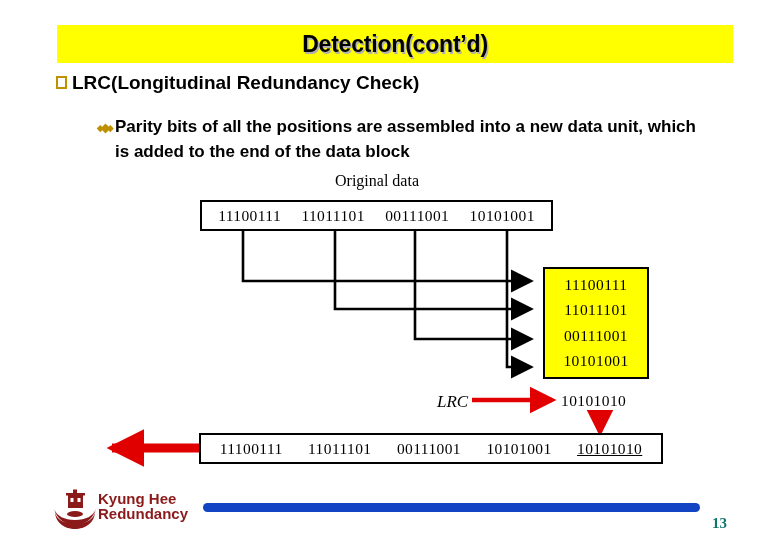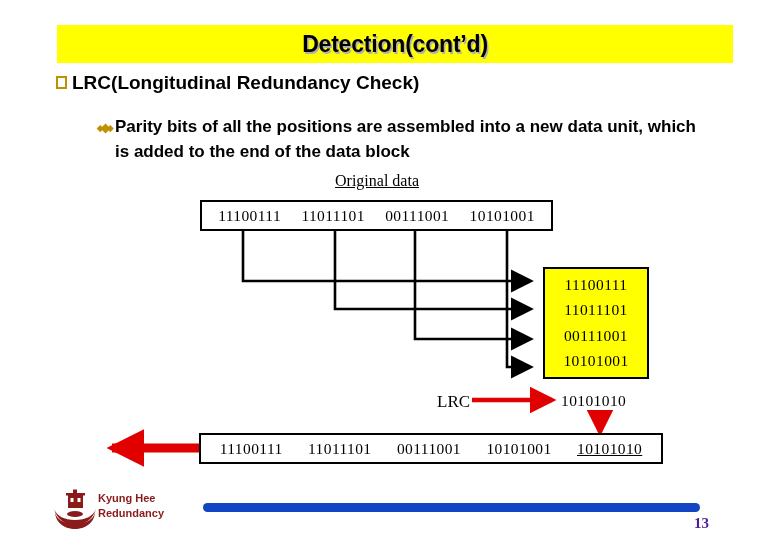--- a/index.html
+++ b/index.html
@@ -110,23 +110,23 @@
     pointer-events: none;
   }
   .dlabel {
     position: absolute;
     font-family: "Liberation Serif", serif;
     font-size: 16px;
     color: #000000;
     white-space: nowrap;
   }
 
-  #orig-label  { left: 0; top: 172px; width: 754px; text-align: center; text-decoration: underline; }
+  #orig-label  { left: 0; top: 172px; width: 754px; text-align: center; }
   #bottom-label{ left: 0; top: 470px; width: 732px; text-align: center; }
-  #lrc-label   { left: 437px; top: 392px; font-size: 17px; }
+  #lrc-label   { left: 437px; top: 392px; font-size: 17px; font-style: italic; }
 
   
   #orig-box {
     position: absolute;
     left: 200px; top: 200px;
     width: 353px; height: 31px;
     border: 2.5px solid #000000;
     box-sizing: border-box;
     background: #ffffff;
     display: flex;
@@ -179,43 +179,43 @@
     position: absolute;
     left: 52px;
     top: 489px;
     width: 46px;
     height: 42px;
   }
   #footer-univ {
     position: absolute;
     left: 98px;
     top: 491px;
-    font-size: 11px;
+    font-size: 15px;
     font-weight: bold;
     color: #8b1a1a;
     line-height: 15px;
     white-space: nowrap;
   }
   #footer-bar {
     position: absolute;
     left: 203px;
     top: 503px;
     width: 497px;
     height: 9px;
     background: #1244c4;
     border-radius: 4.5px;
   }
   #page-number {
     position: absolute;
-    left: 694px;
+    left: 712px;
     top: 515px;
     font-family: "Liberation Serif", serif;
     font-size: 15px;
     font-weight: bold;
-    color: #4c1d95;
+    color: #0f766e;
   }
 </style>
 </head>
 <body>
 
 <div id="slide">
 
   <div id="title-bar">
     <span id="title-text">Detection(cont’d)</span>
   </div>

